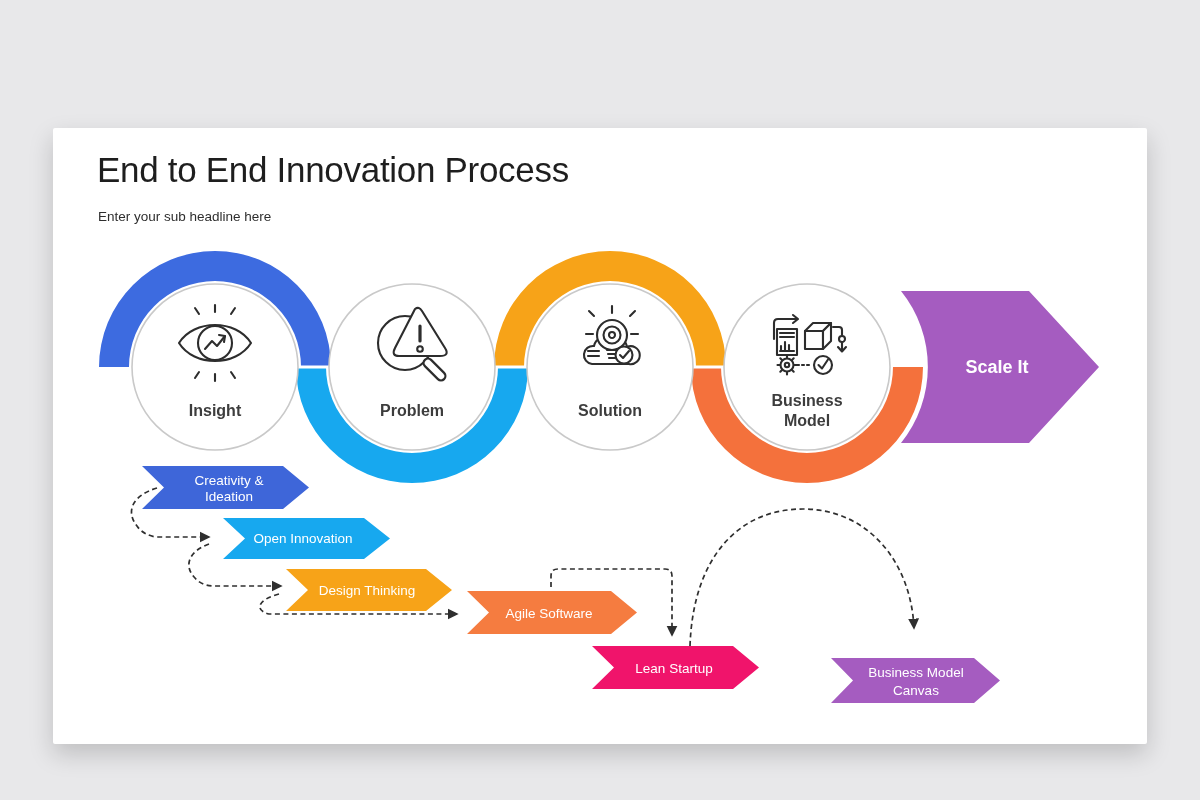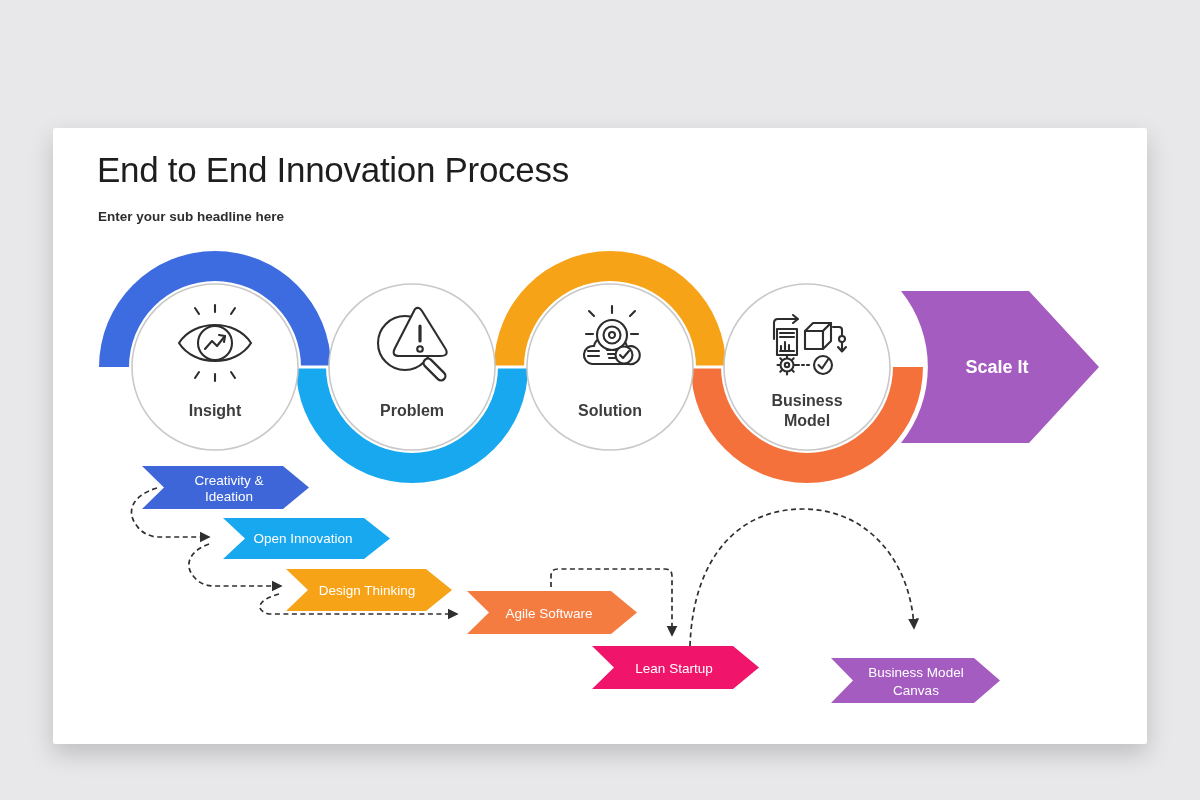--- a/index.html
+++ b/index.html
@@ -2,21 +2,21 @@
 <html><head>
 <meta charset="utf-8">
 <style>
   html,body{margin:0;padding:0;}
   .stage{position:relative;width:1200px;height:800px;background:#e8e8ea;overflow:hidden;
          font-family:"Liberation Sans",sans-serif;}
   .slide{position:absolute;left:53px;top:92px;width:1094px;height:616px;background:#ffffff;
          box-shadow:0 10px 25px rgba(0,0,0,.18);border-radius:2px;margin-top:36px;}
   .title{position:absolute;left:44px;top:22px;font-size:35px;font-weight:400;color:#1e1e1e;
          letter-spacing:-.3px;margin:0;}
-  .subtitle{position:absolute;left:45px;top:81px;font-size:13.5px;font-weight:700;color:#2e2e2e;margin:0;}
+  .subtitle{position:absolute;left:45px;top:81px;font-size:13.5px;font-weight:400;color:#2e2e2e;margin:0;}
   svg.diagram{position:absolute;left:0;top:0;font-family:"Liberation Sans",sans-serif;}
   .stage-circle{fill:#ffffff;stroke:#c9c9c9;stroke-width:1.6;}
   .stage-label{font-size:16px;font-weight:700;fill:#3d3d3d;text-anchor:middle;}
   .banner-label{font-size:13.5px;font-weight:400;fill:#ffffff;text-anchor:middle;}
   .scale-label{font-size:18px;font-weight:700;fill:#ffffff;text-anchor:middle;}
   .connector{fill:none;stroke:#2f2f2f;stroke-width:1.7;stroke-dasharray:5 3.5;}
   .junction{stroke:#ffffff;stroke-width:3;}
   .ic{fill:none;stroke:#2d2d2d;stroke-width:2.1;stroke-linecap:round;stroke-linejoin:round;}
   .icw{fill:#ffffff;stroke:#2d2d2d;stroke-width:2.1;stroke-linecap:round;stroke-linejoin:round;}
 </style>

